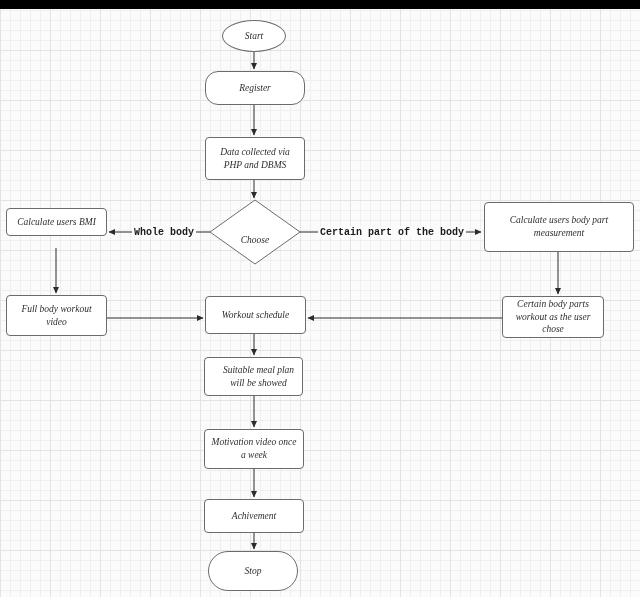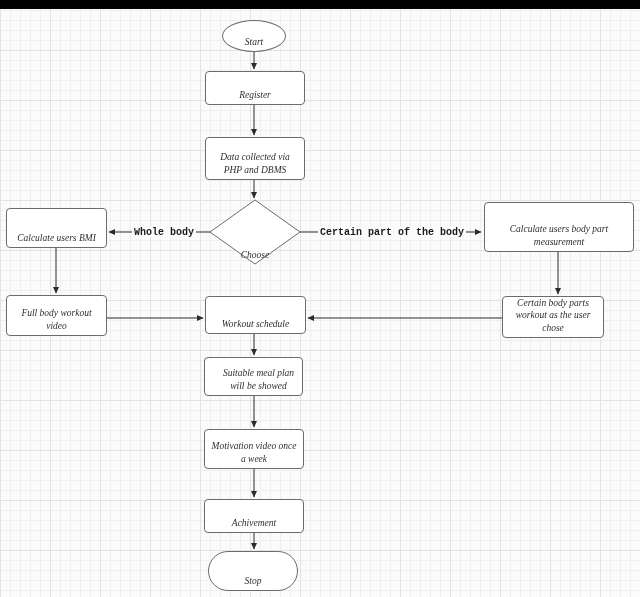--- a/index.html
+++ b/index.html
@@ -32,30 +32,30 @@
     background:var(--top-bar);z-index:3;
   }
   svg.wires{position:absolute;left:0;top:0;width:640px;height:597px;z-index:1;}
   svg.wires line{stroke:var(--line);stroke-width:1;}
   svg.wires .diamond{fill:var(--node-fill);stroke:var(--border);stroke-width:1;}
   marker path{fill:var(--line);}
   .node{
     position:absolute;z-index:2;box-sizing:border-box;
     background:var(--node-fill);
     border:1px solid var(--border);
-    display:flex;align-items:flex-end;justify-content:center;
+    display:flex;align-items:center;justify-content:center;
     text-align:center;
     font-style:italic;font-size:9.5px;line-height:1.35;color:var(--text);
     padding:2px 6px;
   }
   .rect{border-radius:4px;}
   .ellipse{border-radius:50%;}
   .stadium{border-radius:20px;}
   .ghost{
-    background:transparent;border:none;z-index:2;
+    background:transparent;border:none;z-index:2;margin-top:8px;
   }
   .edge-label{
     position:absolute;z-index:2;transform:translate(-50%,-50%);
     font-style:normal;font-weight:bold;font-size:10px;color:#1c1c1c;
     background:var(--background);padding:0 2px;white-space:nowrap;font-family:Liberation Mono, monospace;
   }
 </style>
 </head>
 <body>
 
@@ -82,33 +82,33 @@
     <line x1="254" y1="396" x2="254" y2="427" marker-end="url(#arrow)"></line>
     <line x1="254" y1="469" x2="254" y2="497" marker-end="url(#arrow)"></line>
     <line x1="254" y1="533" x2="254" y2="549" marker-end="url(#arrow)"></line>
     <polygon class="diamond" points="255,200 300,232 255,264 210,232"></polygon>
   </svg>
 
   <div class="node ellipse" style="left:222px;top:20px;width:64px;height:32px;">
     <span>Start</span>
   </div>
 
-  <div class="node rect" style="left:205px;top:71px;width:100px;height:34px;">
+  <div class="node rect" style="left:205px;top:71px;width:100px;height:34px;border-radius:13px;">
     <span>Register</span>
   </div>
 
   <div class="node rect" style="left:205px;top:137px;width:100px;height:43px;">
     <span>Data collected via PHP and DBMS</span>
   </div>
 
   <div class="node ghost" style="left:210px;top:200px;width:90px;height:64px;">
     <span>Choose</span>
   </div>
 
-  <div class="node rect" style="left:6px;top:208px;width:101px;height:40px;">
+  <div class="node rect" style="left:6px;top:208px;width:101px;height:28px;">
     <span>Calculate users BMI</span>
   </div>
 
   <div class="node rect" style="left:484px;top:202px;width:150px;height:50px;padding:2px 10px;">
     <span>Calculate users body part measurement</span>
   </div>
 
   <div class="node rect" style="left:6px;top:295px;width:101px;height:41px;">
     <span>Full body workout video</span>
   </div>

